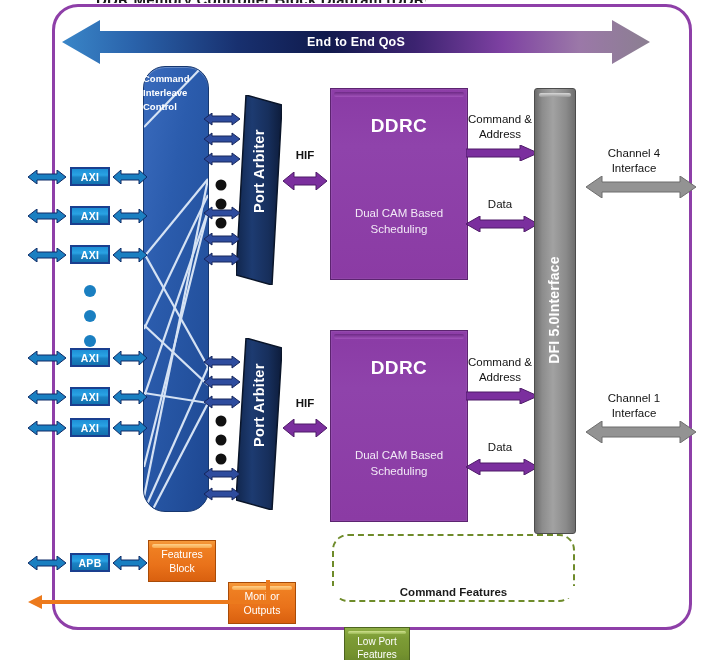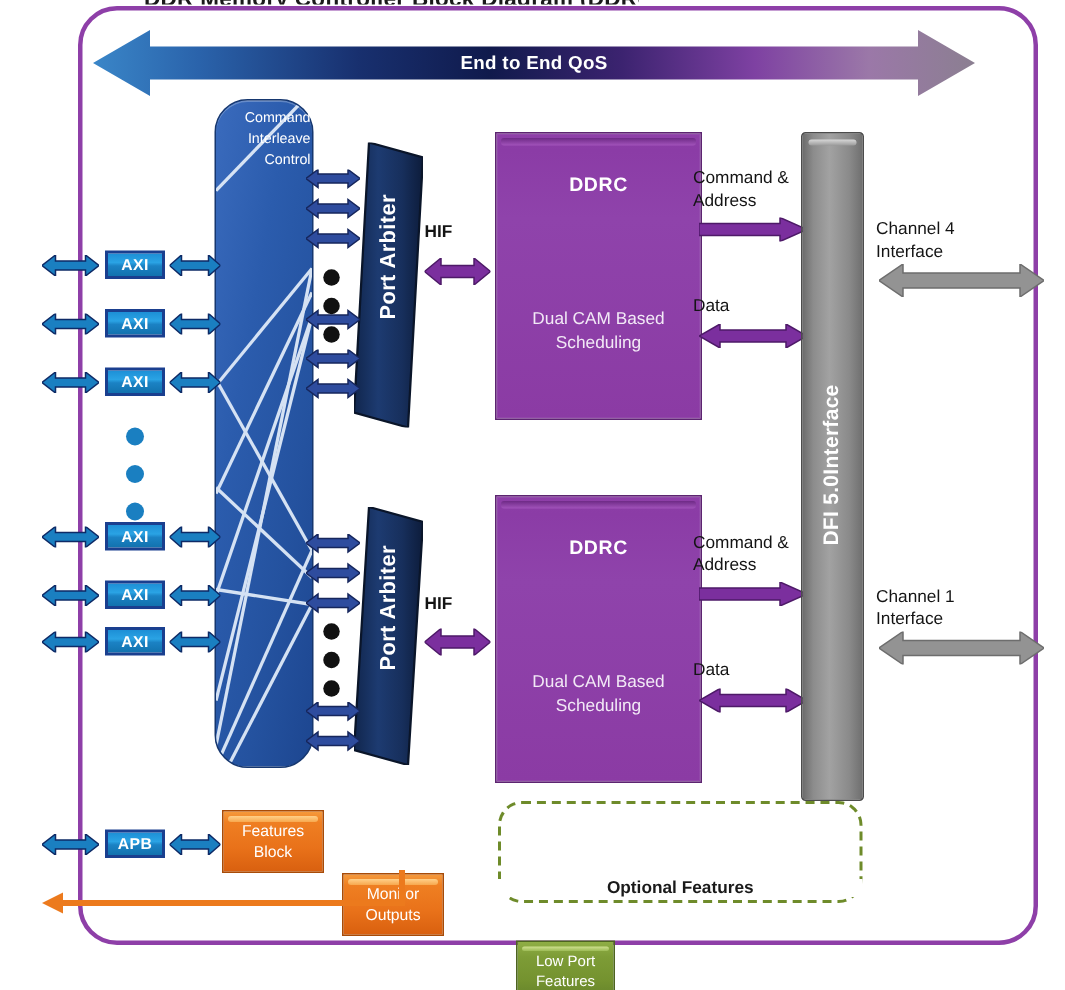--- a/index.html
+++ b/index.html
@@ -57,21 +57,21 @@
     left: 143px; top: 66px; width: 64px; height: 444px;
     background: linear-gradient(100deg, #3a6bbd 0%, #2b5cad 35%, #24529f 70%, #1d4690 100%);
     border: 1px solid #16376f;
     border-radius: 22px;
     box-shadow: inset 0 1px 0 rgba(255,255,255,.25);
     overflow: hidden;
   }
   #cic-label {
     left: 143px; top: 72px; width: 64px;
     color: #ffffff; font-size: 9.5px; line-height: 14px;
-    text-align: right; font-weight: 400;
+    text-align: left; font-weight: 700;
   }
 
   
   .arb-text {
     position: absolute;
     color: #fff;
     font-size: 14.5px;
     font-weight: bold;
     letter-spacing: .3px;
     white-space: nowrap;
@@ -85,21 +85,21 @@
     box-shadow: inset 0 0 0 1px rgba(255,255,255,.06);
   }
   .ddrc-bevel {
     position: absolute; left: 3px; right: 3px; top: 3px; height: 5px;
     background: linear-gradient(180deg, #6e2a86, #a253bb);
     border-radius: 2px;
   }
   .ddrc-title {
     position: absolute; left: 0; right: 0; top: 26px;
     text-align: center; color: #ffffff;
-    font-size: 13px; font-weight: bold; letter-spacing: .4px;
+    font-size: 19px; font-weight: bold; letter-spacing: .4px;
   }
   .ddrc-sub {
     position: absolute; left: 0; right: 0; top: 116px;
     text-align: center; color: #f2e9f6;
     font-size: 11.5px; line-height: 16px;
   }
 
   
   #dfi {
     left: 534px; top: 88px; width: 40px; height: 444px;
@@ -122,21 +122,21 @@
     white-space: nowrap;
     transform: rotate(-90deg);
     letter-spacing: .2px;
   }
 
   
   .lbl {
     color: #141414;
     font-size: 11.5px;
     line-height: 15px;
-    text-align: left;
+    text-align: center;
     white-space: pre-line;
   }
   .lbl-b { font-weight: 600; }
 
   
   .axi {
     width: 40px; height: 19px;
     background: linear-gradient(180deg, #1d8fd6 0%, #2aa3e4 40%, #1b82c4 55%, #1272ae 100%);
     border: 2px solid #1a3f8f;
     box-sizing: border-box;
@@ -535,16 +535,16 @@
       <polygon points="0,22 14,15 14,29" fill="#ec7a1d"></polygon>
     </svg>
   </div>
 
   <div class="abs" id="opt-box"></div>
   <div class="abs green" style="left:344px;top:543px;">
     <span style="white-space:pre-line;">Low Port
 Features</span>
   </div>
 
-  <div class="abs" id="opt-caption">Optional Features</div>
+  <div class="abs" id="opt-caption">Command Features</div>
 
 
 </div>
 
 </body></html>

